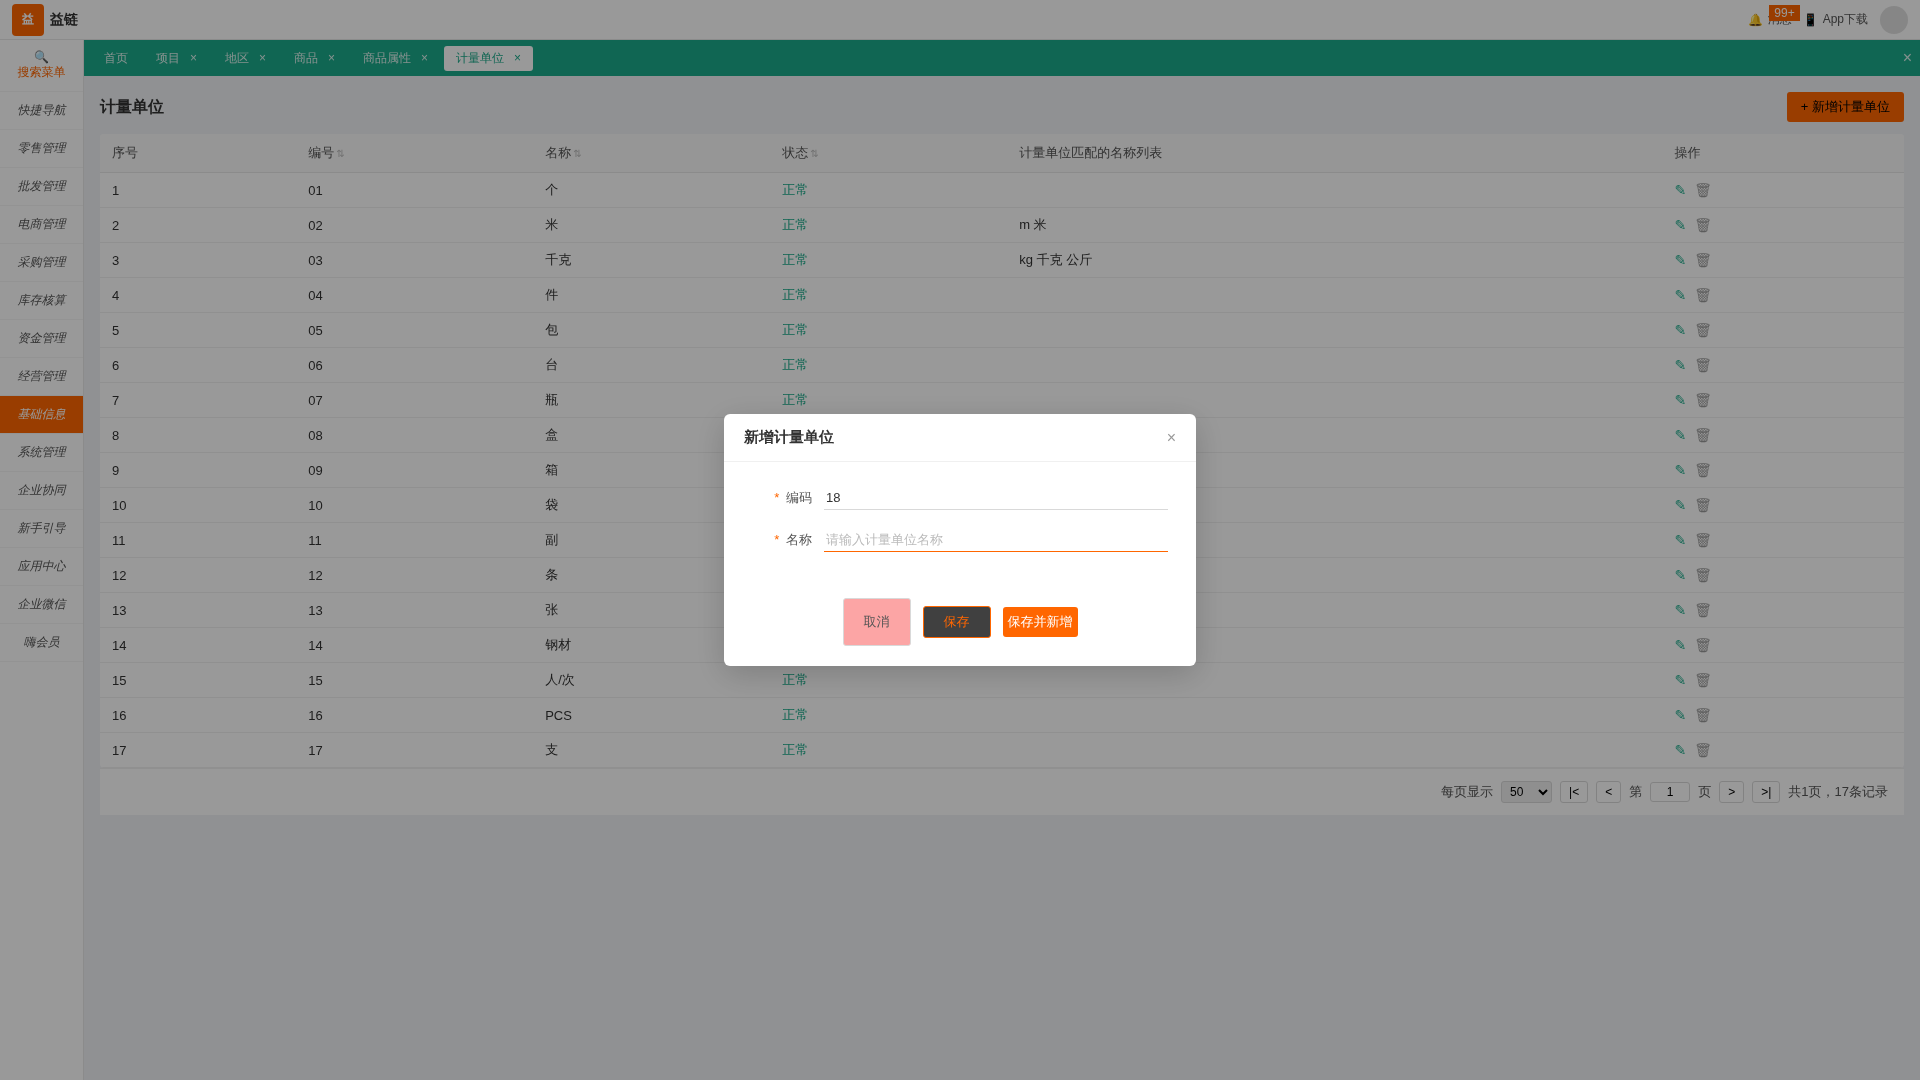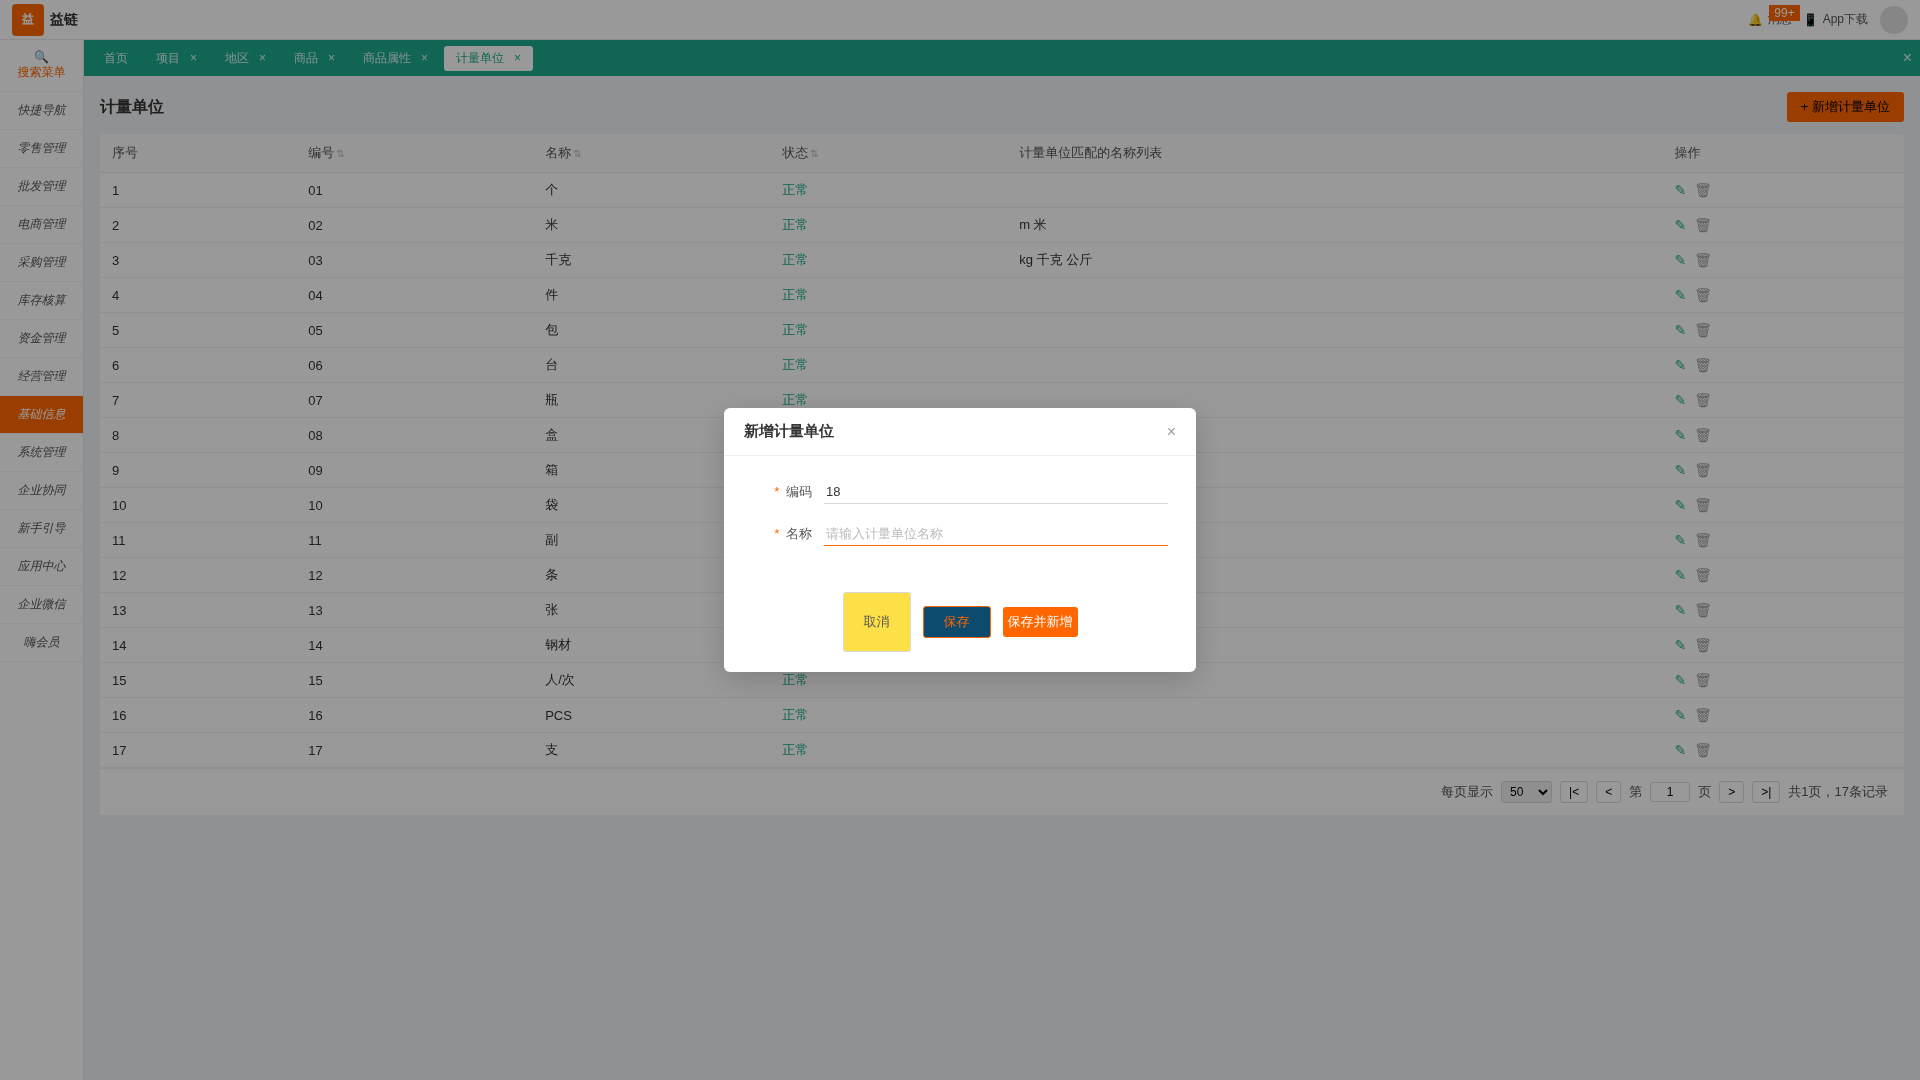--- a/index.html
+++ b/index.html
@@ -68,22 +68,22 @@
     .modal-title { font-size: 15px; font-weight: 600; color: #333; }
     .modal-close { cursor: pointer; color: #999; font-size: 16px; background: none; border: none; }
     .modal-body { padding: 24px 28px 16px; }
     .form-row { display: flex; align-items: center; margin-bottom: 18px; }
     .form-label { width: 60px; text-align: right; margin-right: 12px; font-size: 13px; color: #555; }
     .form-label .required { color: #f60; margin-right: 3px; }
     .form-input { flex: 1; border: none; border-bottom: 1px solid #d9d9d9; padding: 4px 4px 4px 2px; font-size: 13px; outline: none; color: #333; }
     .form-input.focused { border-bottom-color: #f60; }
     .form-input::placeholder { color: #bbb; }
     .modal-footer { display: flex; align-items: center; justify-content: center; gap: 12px; padding: 12px 20px 20px; }
-    .btn-cancel { border: 1px solid #d9d9d9; background: #fde047; color: #555; padding: 20px 20px; border-radius: 3px; cursor: pointer; font-size: 13px; }
-    .btn-save { border: 1px solid #f60; background: #0c4a6e; color: #f60; padding: 6px 20px; border-radius: 3px; cursor: pointer; font-size: 13px; }
+    .btn-cancel { border: 1px solid #d9d9d9; background: #fca5a5; color: #555; padding: 14px 20px; border-radius: 3px; cursor: pointer; font-size: 13px; }
+    .btn-save { border: 1px solid #f60; background: #404040; color: #f60; padding: 6px 20px; border-radius: 3px; cursor: pointer; font-size: 13px; }
     .btn-save-new { background: #f60; color: #fff; border: none; padding: 6px 5px; border-radius: 3px; cursor: pointer; font-size: 13px; }
 
     .sort-icon { font-size: 10px; color: #bbb; margin-left: 2px; }
   </style>
 </head>
 <body>
 
 <div class="top-header">
   <div class="top-header-left">
     <div class="logo-area">

